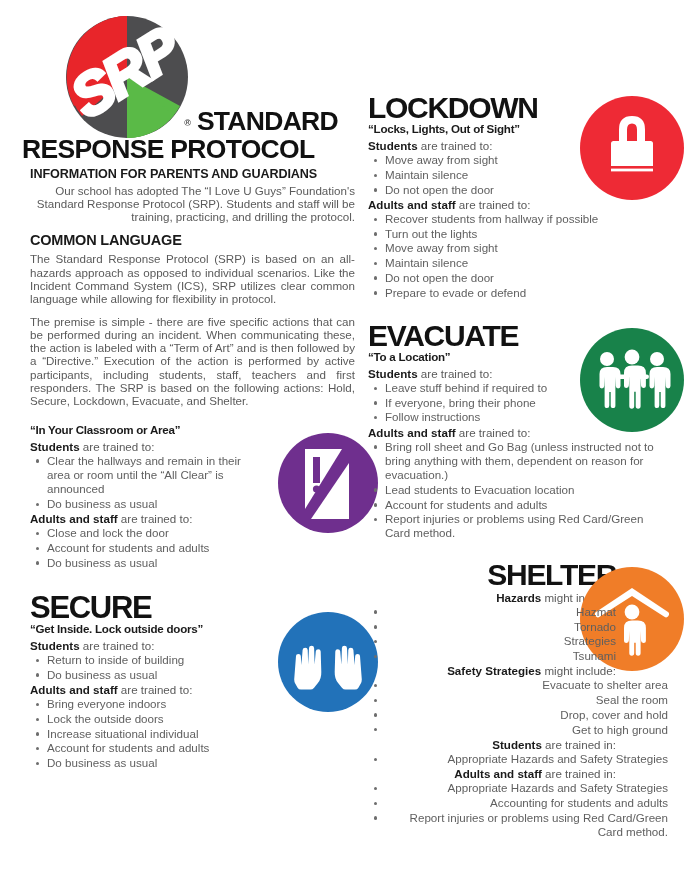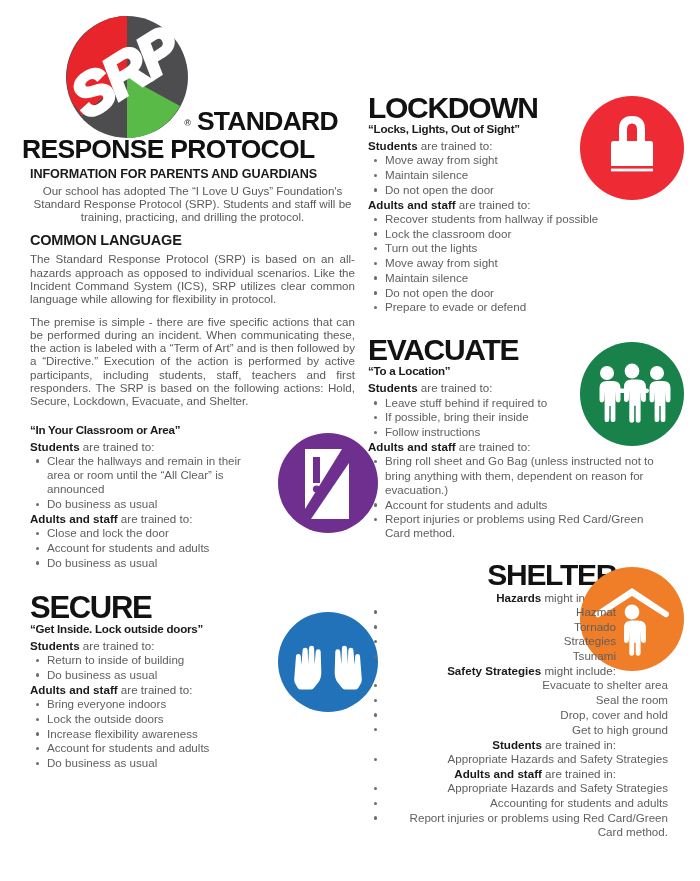--- a/index.html
+++ b/index.html
@@ -35,21 +35,21 @@
     line-height: 13.5px; letter-spacing: -0.1px; margin-bottom: 2px;
   }
   h2.common-head {
     font-size: 14.5px; font-weight: bold; color: #1a1a1a;
     line-height: 17px; margin: 6px 0 3px 0; letter-spacing: -0.2px;
   }
   p.body {
     font-size: 11.6px; line-height: 13.3px; color: #5a5a5a;
     text-align: justify; margin-bottom: 9px;
   }
-  p.body.nojust { text-align: center; }
+  p.body.nojust { text-align: right; }
 
   
   .protocol { position: relative; margin-top: 16px; }
   .protocol .text { width: 235px; }
   .protocol.right .text { width: 248px; }
   .ptitle {
     font-size: 31px; font-weight: bold; color: #121212;
     line-height: 31px; letter-spacing: -1.3px;
   }
   .ptitle.rt { font-size: 30px; }
@@ -160,21 +160,21 @@
         <div class="pdirective">“Get Inside. Lock outside doors”</div>
         <div class="grouplabel"><b>Students</b><span> are trained to:</span></div>
         <ul class="plist">
           <li>Return to inside of building</li>
           <li>Do business as usual</li>
         </ul>
         <div class="grouplabel"><b>Adults and staff</b><span> are trained to:</span></div>
         <ul class="plist">
           <li>Bring everyone indoors</li>
           <li>Lock the outside doors</li>
-          <li>Increase flexibility awareness</li>
+          <li>Increase situational individual</li>
           <li>Account for students and adults</li>
           <li>Do business as usual</li>
         </ul>
       </div>
     </div>
   </div>
 
   <div class="col-right">
 
     <div class="protocol right" style="margin-top:0;">
@@ -192,21 +192,20 @@
         <div class="pdirective">“Locks, Lights, Out of Sight”</div>
         <div class="grouplabel"><b>Students</b><span> are trained to:</span></div>
         <ul class="plist">
           <li>Move away from sight</li>
           <li>Maintain silence</li>
           <li>Do not open the door</li>
         </ul>
         <div class="grouplabel"><b>Adults and staff</b><span> are trained to:</span></div>
         <ul class="plist" style="width:258px;">
           <li>Recover students from hallway if possible</li>
-          <li>Lock the classroom door</li>
           <li>Turn out the lights</li>
           <li>Move away from sight</li>
           <li>Maintain silence</li>
           <li>Do not open the door</li>
           <li>Prepare to evade or defend</li>
         </ul>
       </div>
     </div>
 
     <div class="protocol right" style="margin-top:20px;">
@@ -224,26 +223,27 @@
             <rect x="56" y="46.5" width="13" height="4.6" rx="2.3"></rect>
           </g>
         </svg>
       </div>
       <div class="text">
         <div class="ptitle rt">EVACUATE</div>
         <div class="pdirective">“To a Location”</div>
         <div class="grouplabel"><b>Students</b><span> are trained to:</span></div>
         <ul class="plist">
           <li>Leave stuff behind if required to</li>
-          <li>If possible, bring their inside</li>
+          <li>If everyone, bring their phone</li>
           <li>Follow instructions</li>
         </ul>
         <div class="grouplabel"><b>Adults and staff</b><span> are trained to:</span></div>
         <ul class="plist" style="width:300px;">
           <li>Bring roll sheet and Go Bag (unless instructed not to bring anything with them, dependent on reason for evacuation.)</li>
+          <li>Lead students to Evacuation location</li>
           <li>Account for students and adults</li>
           <li>Report injuries or problems using Red Card/Green Card method.</li>
         </ul>
       </div>
     </div>
 
     <div class="protocol right" style="margin-top:18px;text-align:right;">
       <div class="badge b-shelter">
         <svg viewBox="0 0 104 104">
           <circle cx="52" cy="52" r="52" fill="#f07d28"></circle>

